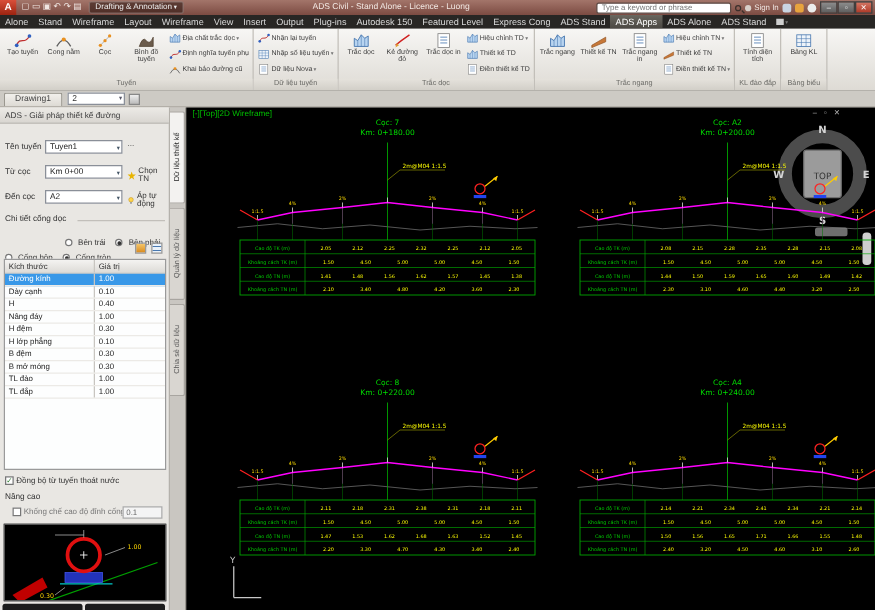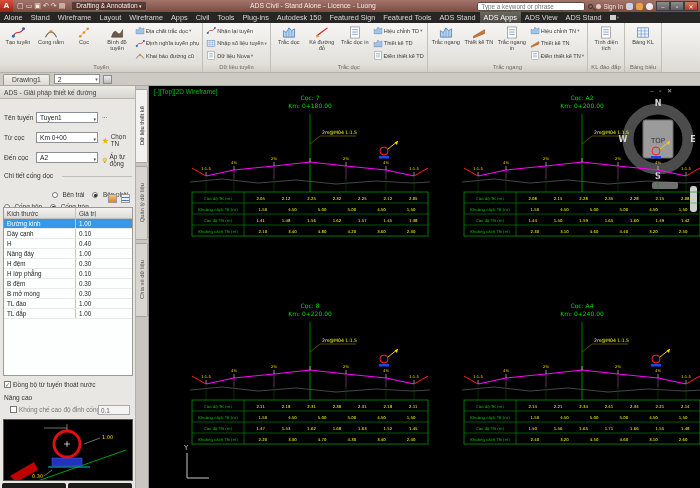--- a/index.html
+++ b/index.html
@@ -147,30 +147,30 @@
       </div>
     </div>
   </div>
 
   <div class="menubar">
       <div class="mtab">Alone</div>
       <div class="mtab">Stand</div>
       <div class="mtab">Wireframe</div>
       <div class="mtab">Layout</div>
       <div class="mtab">Wireframe</div>
-      <div class="mtab">Apps</div>
-      <div class="mtab">Civil</div>
-      <div class="mtab">Tools</div>
+      <div class="mtab">View</div>
+      <div class="mtab">Insert</div>
+      <div class="mtab">Output</div>
       <div class="mtab">Plug-ins</div>
       <div class="mtab">Autodesk 150</div>
-      <div class="mtab">Featured Sign</div>
-      <div class="mtab">Featured Tools</div>
+      <div class="mtab">Featured Level</div>
+      <div class="mtab">Express Cong</div>
       <div class="mtab">ADS Stand</div>
       <div class="mtab active">ADS Apps</div>
-      <div class="mtab">ADS View</div>
+      <div class="mtab">ADS Alone</div>
       <div class="mtab">ADS Stand</div>
       <div class="mtab icontab">
         <span class="bx"></span>
         <span class="arrow">▾</span>
       </div>
     </div>
 
   <div class="ribbon">
       <div class="rgroup">
         <div class="rgroup-content">

